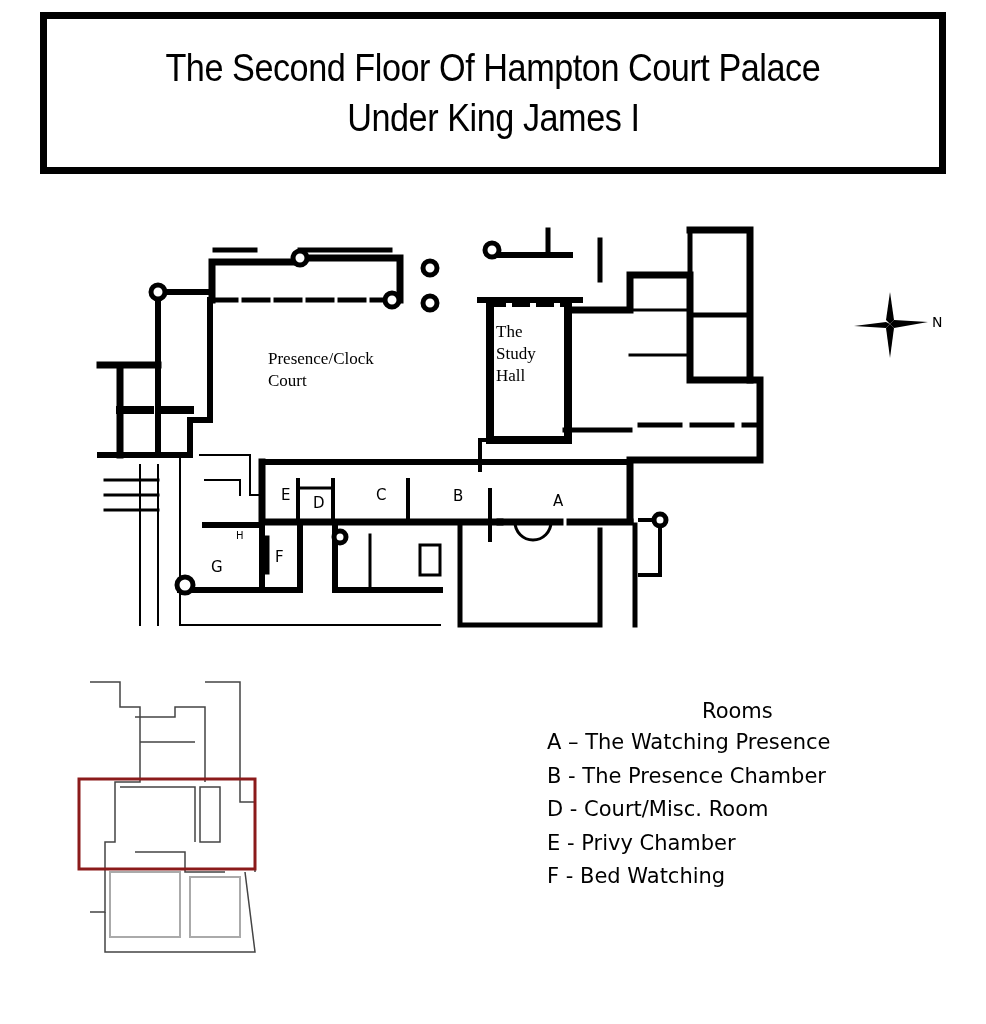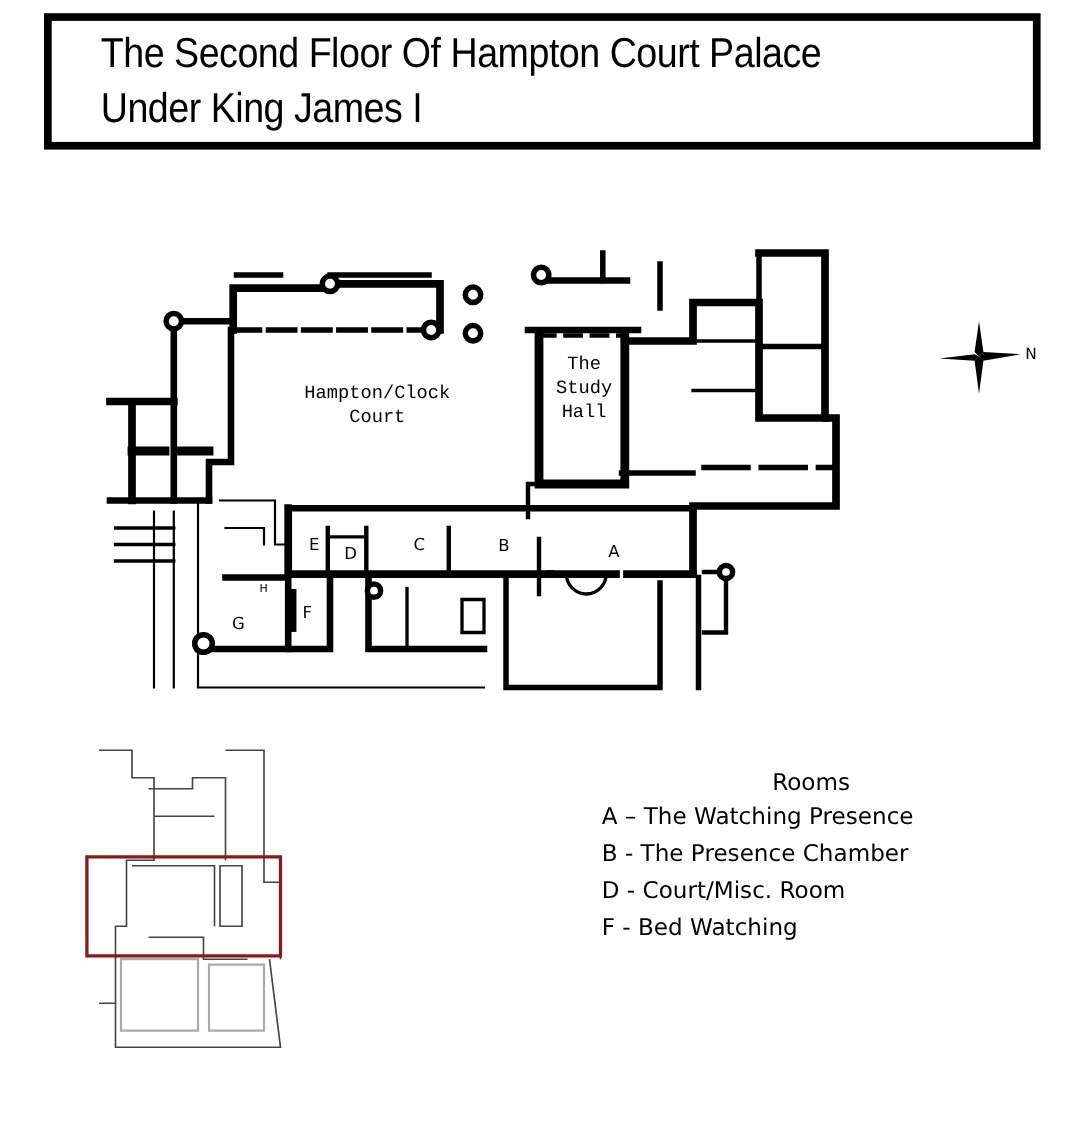--- a/index.html
+++ b/index.html
@@ -1,25 +1,25 @@
 <!DOCTYPE html>
 <html><head>
 <meta charset="utf-8">
 <style>
   html, body { margin:0; padding:0; background:#ffffff; }
   body { width:986px; height:1024px; position:relative; overflow:hidden;
          font-family:"DejaVu Sans", sans-serif; color:#000; }
-  .title-box { position:absolute; left:40px; top:12px; width:906px; height:124px;
+  .title-box { position:absolute; left:40px; top:12px; width:906px; height:162px;
                border:7px solid #000; box-sizing:border-box; display:flex;
-               flex-direction:column; justify-content:center; }
+               flex-direction:column; align-items:center; justify-content:center; }
   .title-line { font-family:"Liberation Sans", sans-serif; font-size:38px; line-height:50px;
                 letter-spacing:-0.5px; transform:scaleX(0.9); white-space:nowrap; }
   .plan { position:absolute; left:0; top:0; }
-  .label { position:absolute; font-family:Liberation Mono, monospace; font-size:17px;
-           text-align:center; line-height:22px; }
+  .label { position:absolute; font-family:Liberation Serif, serif; font-size:17px;
+           line-height:22px; }
   .room-letter { position:absolute; font-family:"DejaVu Sans", sans-serif; font-size:15px; }
   .compass { position:absolute; left:852px; top:290px; }
   .compass-n { position:absolute; left:932px; top:314px; font-size:14px; font-family:"DejaVu Sans", sans-serif; }
   .legend { position:absolute; left:547px; top:696px; }
   .legend-title { font-size:21px; margin-left:155px; line-height:30px; }
   .legend-item { font-size:21px; line-height:33.5px; white-space:nowrap; }
   .locator { position:absolute; left:75px; top:672px; }
 </style>
 </head>
 <body>
@@ -87,21 +87,21 @@
     <circle cx="430" cy="303" r="7"></circle>
     <circle cx="492" cy="250" r="7"></circle>
     <circle cx="158" cy="292" r="7"></circle>
     <circle cx="340" cy="537" r="6"></circle>
     <circle cx="185" cy="585" r="8"></circle>
     <circle cx="660" cy="520" r="6"></circle>
   </g>
 </svg>
 
 <div class="label" style="left:268px;top:348px;width:150px;">
-  <div>Hampton/Clock</div>
+  <div>Presence/Clock</div>
   <div>Court</div>
 </div>
 <div class="label" style="left:496px;top:321px;width:70px;">
   <div>The</div>
   <div>Study</div>
   <div>Hall</div>
 </div>
 
 <span class="room-letter" style="left:553px;top:492px;">A</span>
 <span class="room-letter" style="left:453px;top:487px;">B</span>
@@ -135,14 +135,15 @@
     <path d="M115 205 L165 205 L165 265 L115 265 Z"></path>
   </g>
   <rect x="4" y="107" width="176" height="90" fill="none" stroke="#8b1a1a" stroke-width="3"></rect>
 </svg>
 
 <div class="legend">
   <div class="legend-title">Rooms</div>
   <div class="legend-item">A – The Watching Presence</div>
   <div class="legend-item">B - The Presence Chamber</div>
   <div class="legend-item">D - Court/Misc. Room</div>
+  <div class="legend-item">E - Privy Chamber</div>
   <div class="legend-item">F - Bed Watching</div>
 </div>
 
 </body></html>

